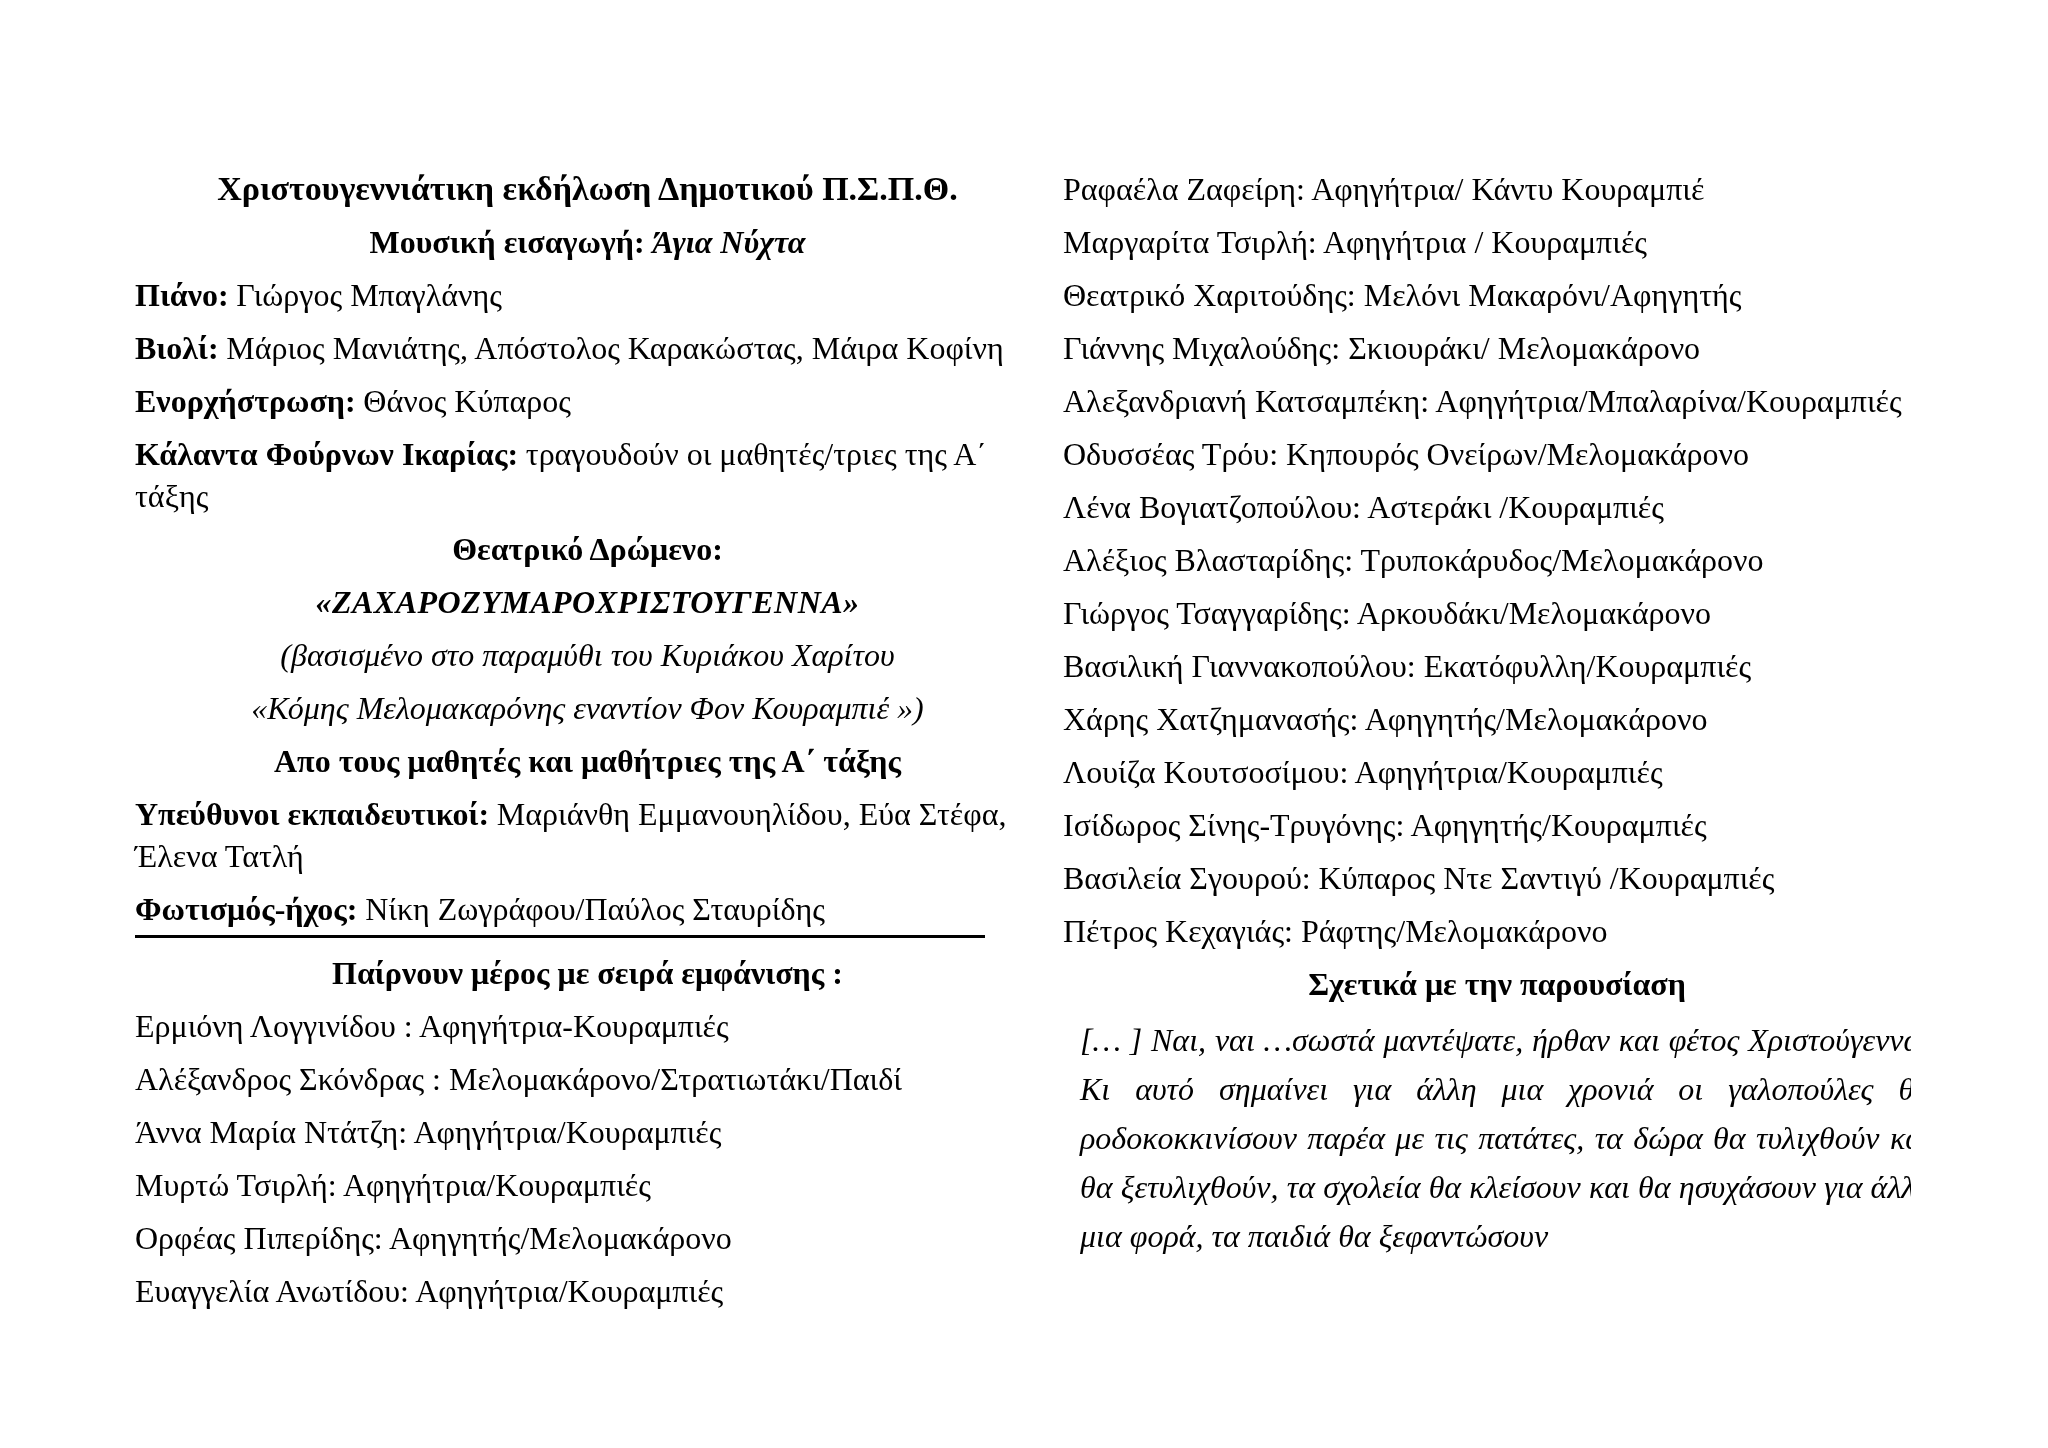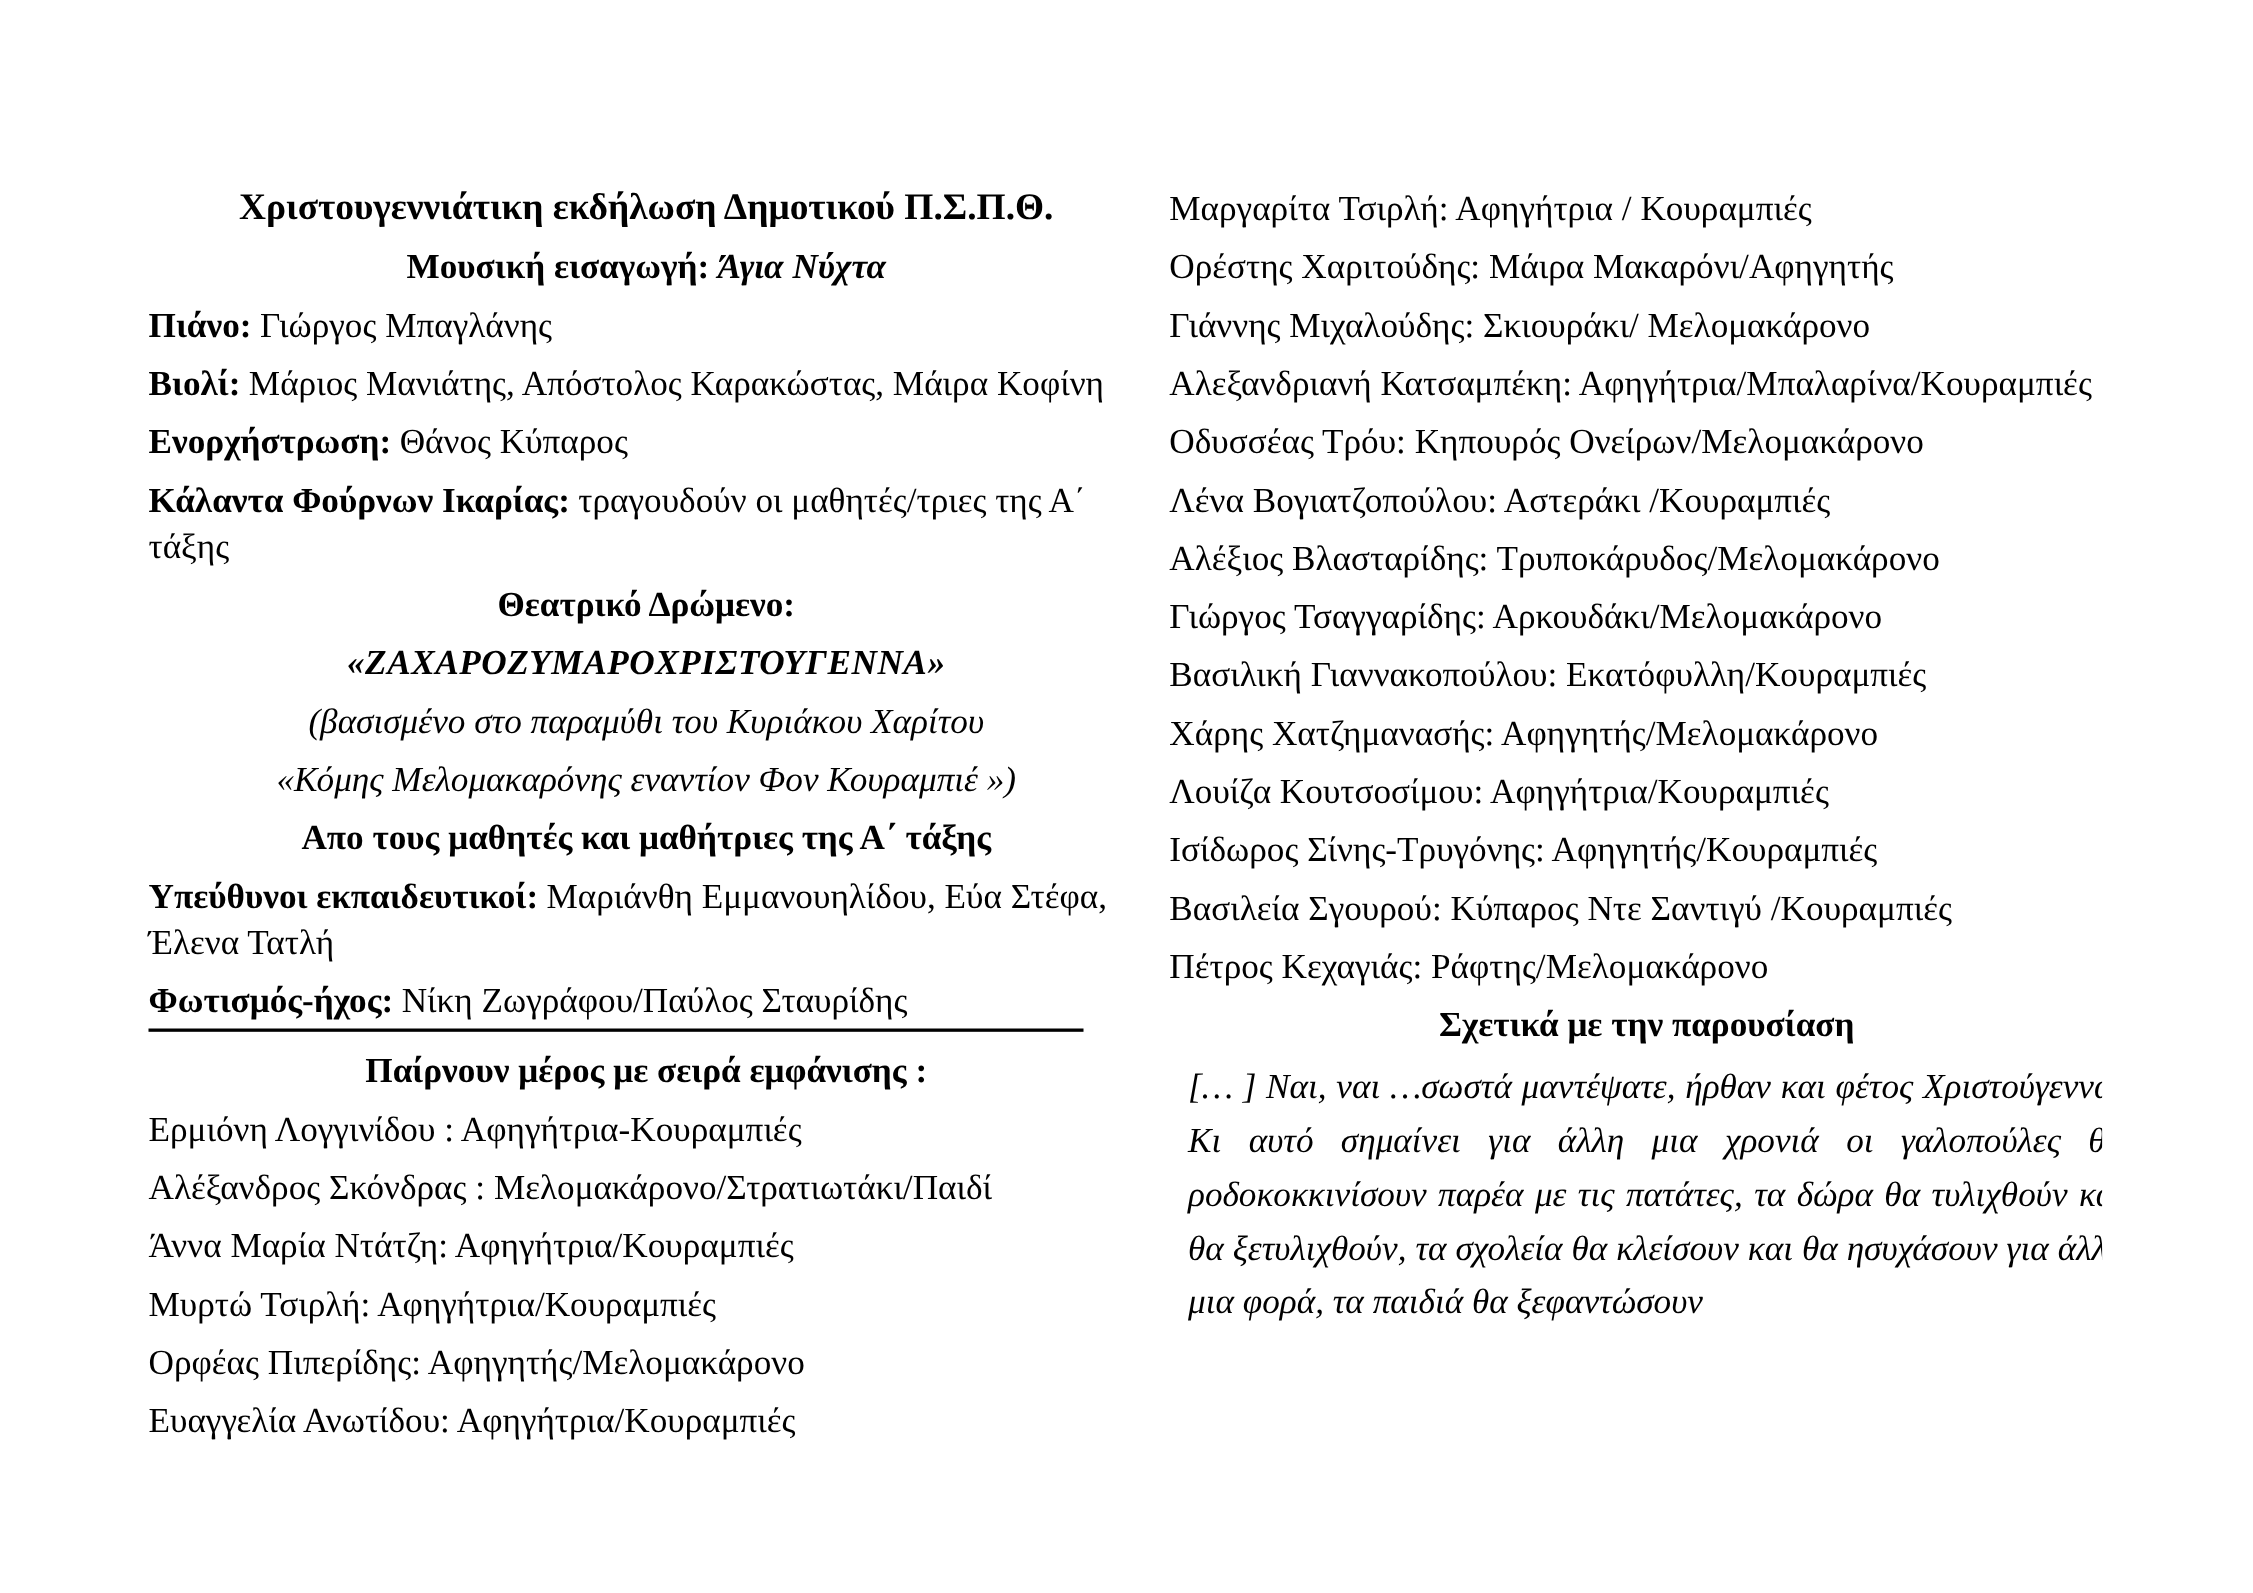--- a/index.html
+++ b/index.html
@@ -90,22 +90,23 @@
     <div class="row">Αλέξανδρος Σκόνδρας : Μελομακάρονο/Στρατιωτάκι/Παιδί</div>
     <div class="row">Άννα Μαρία Ντάτζη: Αφηγήτρια/Κουραμπιές</div>
     <div class="row">Μυρτώ Τσιρλή: Αφηγήτρια/Κουραμπιές</div>
     <div class="row">Ορφέας Πιπερίδης: Αφηγητής/Μελομακάρονο</div>
     <div class="row">Ευαγγελία Ανωτίδου: Αφηγήτρια/Κουραμπιές</div>
 
   </div>
 
   <div class="col col-right">
 
+    <div class="row">Ραφαέλα Ζαφείρη: Αφηγήτρια/ Κάντυ Κουραμπιέ</div>
     <div class="row">Μαργαρίτα Τσιρλή: Αφηγήτρια / Κουραμπιές</div>
-    <div class="row">Ορέστης Χαριτούδης: Μάιρα Μακαρόνι/Αφηγητής</div>
+    <div class="row">Θεατρικό Χαριτούδης: Μελόνι Μακαρόνι/Αφηγητής</div>
     <div class="row">Γιάννης Μιχαλούδης: Σκιουράκι/ Μελομακάρονο</div>
     <div class="row">Αλεξανδριανή Κατσαμπέκη: Αφηγήτρια/Μπαλαρίνα/Κουραμπιές</div>
     <div class="row">Οδυσσέας Τρόυ: Κηπουρός Ονείρων/Μελομακάρονο</div>
     <div class="row">Λένα Βογιατζοπούλου: Αστεράκι /Κουραμπιές</div>
     <div class="row">Αλέξιος Βλασταρίδης: Τρυποκάρυδος/Μελομακάρονο</div>
     <div class="row">Γιώργος Τσαγγαρίδης: Αρκουδάκι/Μελομακάρονο</div>
     <div class="row">Βασιλική Γιαννακοπούλου: Εκατόφυλλη/Κουραμπιές</div>
     <div class="row">Χάρης Χατζημανασής: Αφηγητής/Μελομακάρονο</div>
     <div class="row">Λουίζα Κουτσοσίμου: Αφηγήτρια/Κουραμπιές</div>
     <div class="row">Ισίδωρος Σίνης-Τρυγόνης: Αφηγητής/Κουραμπιές</div>

